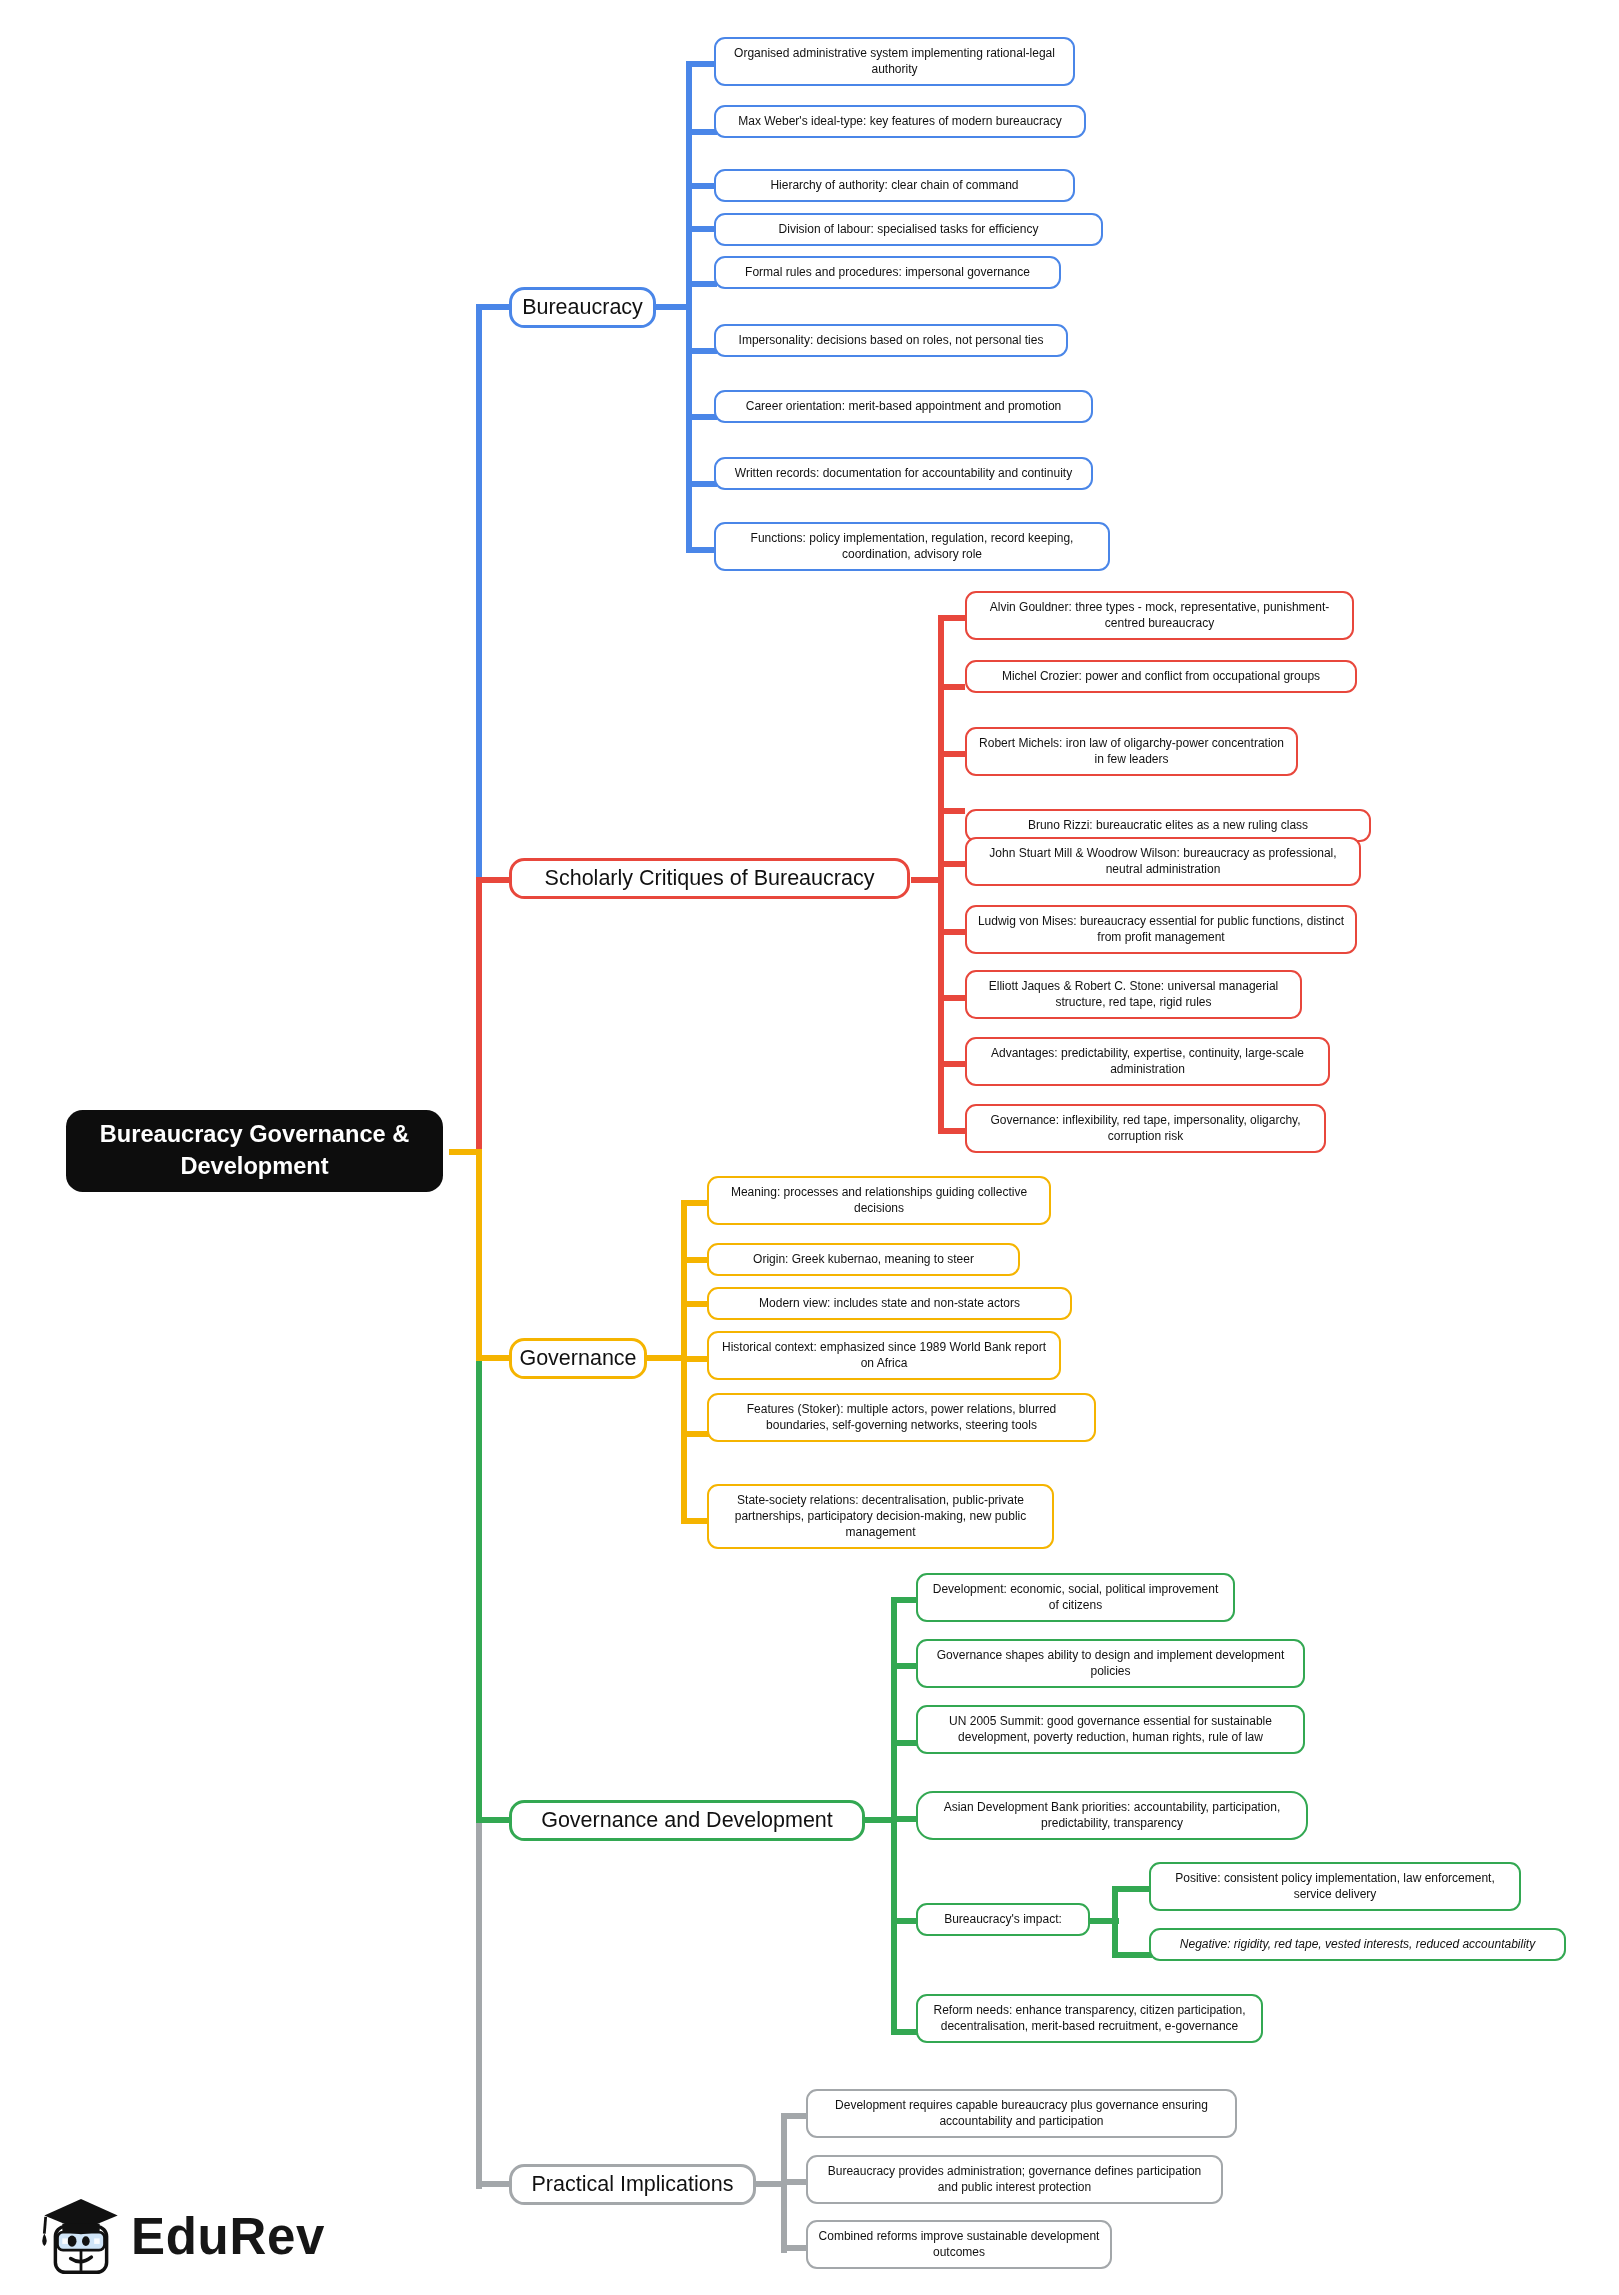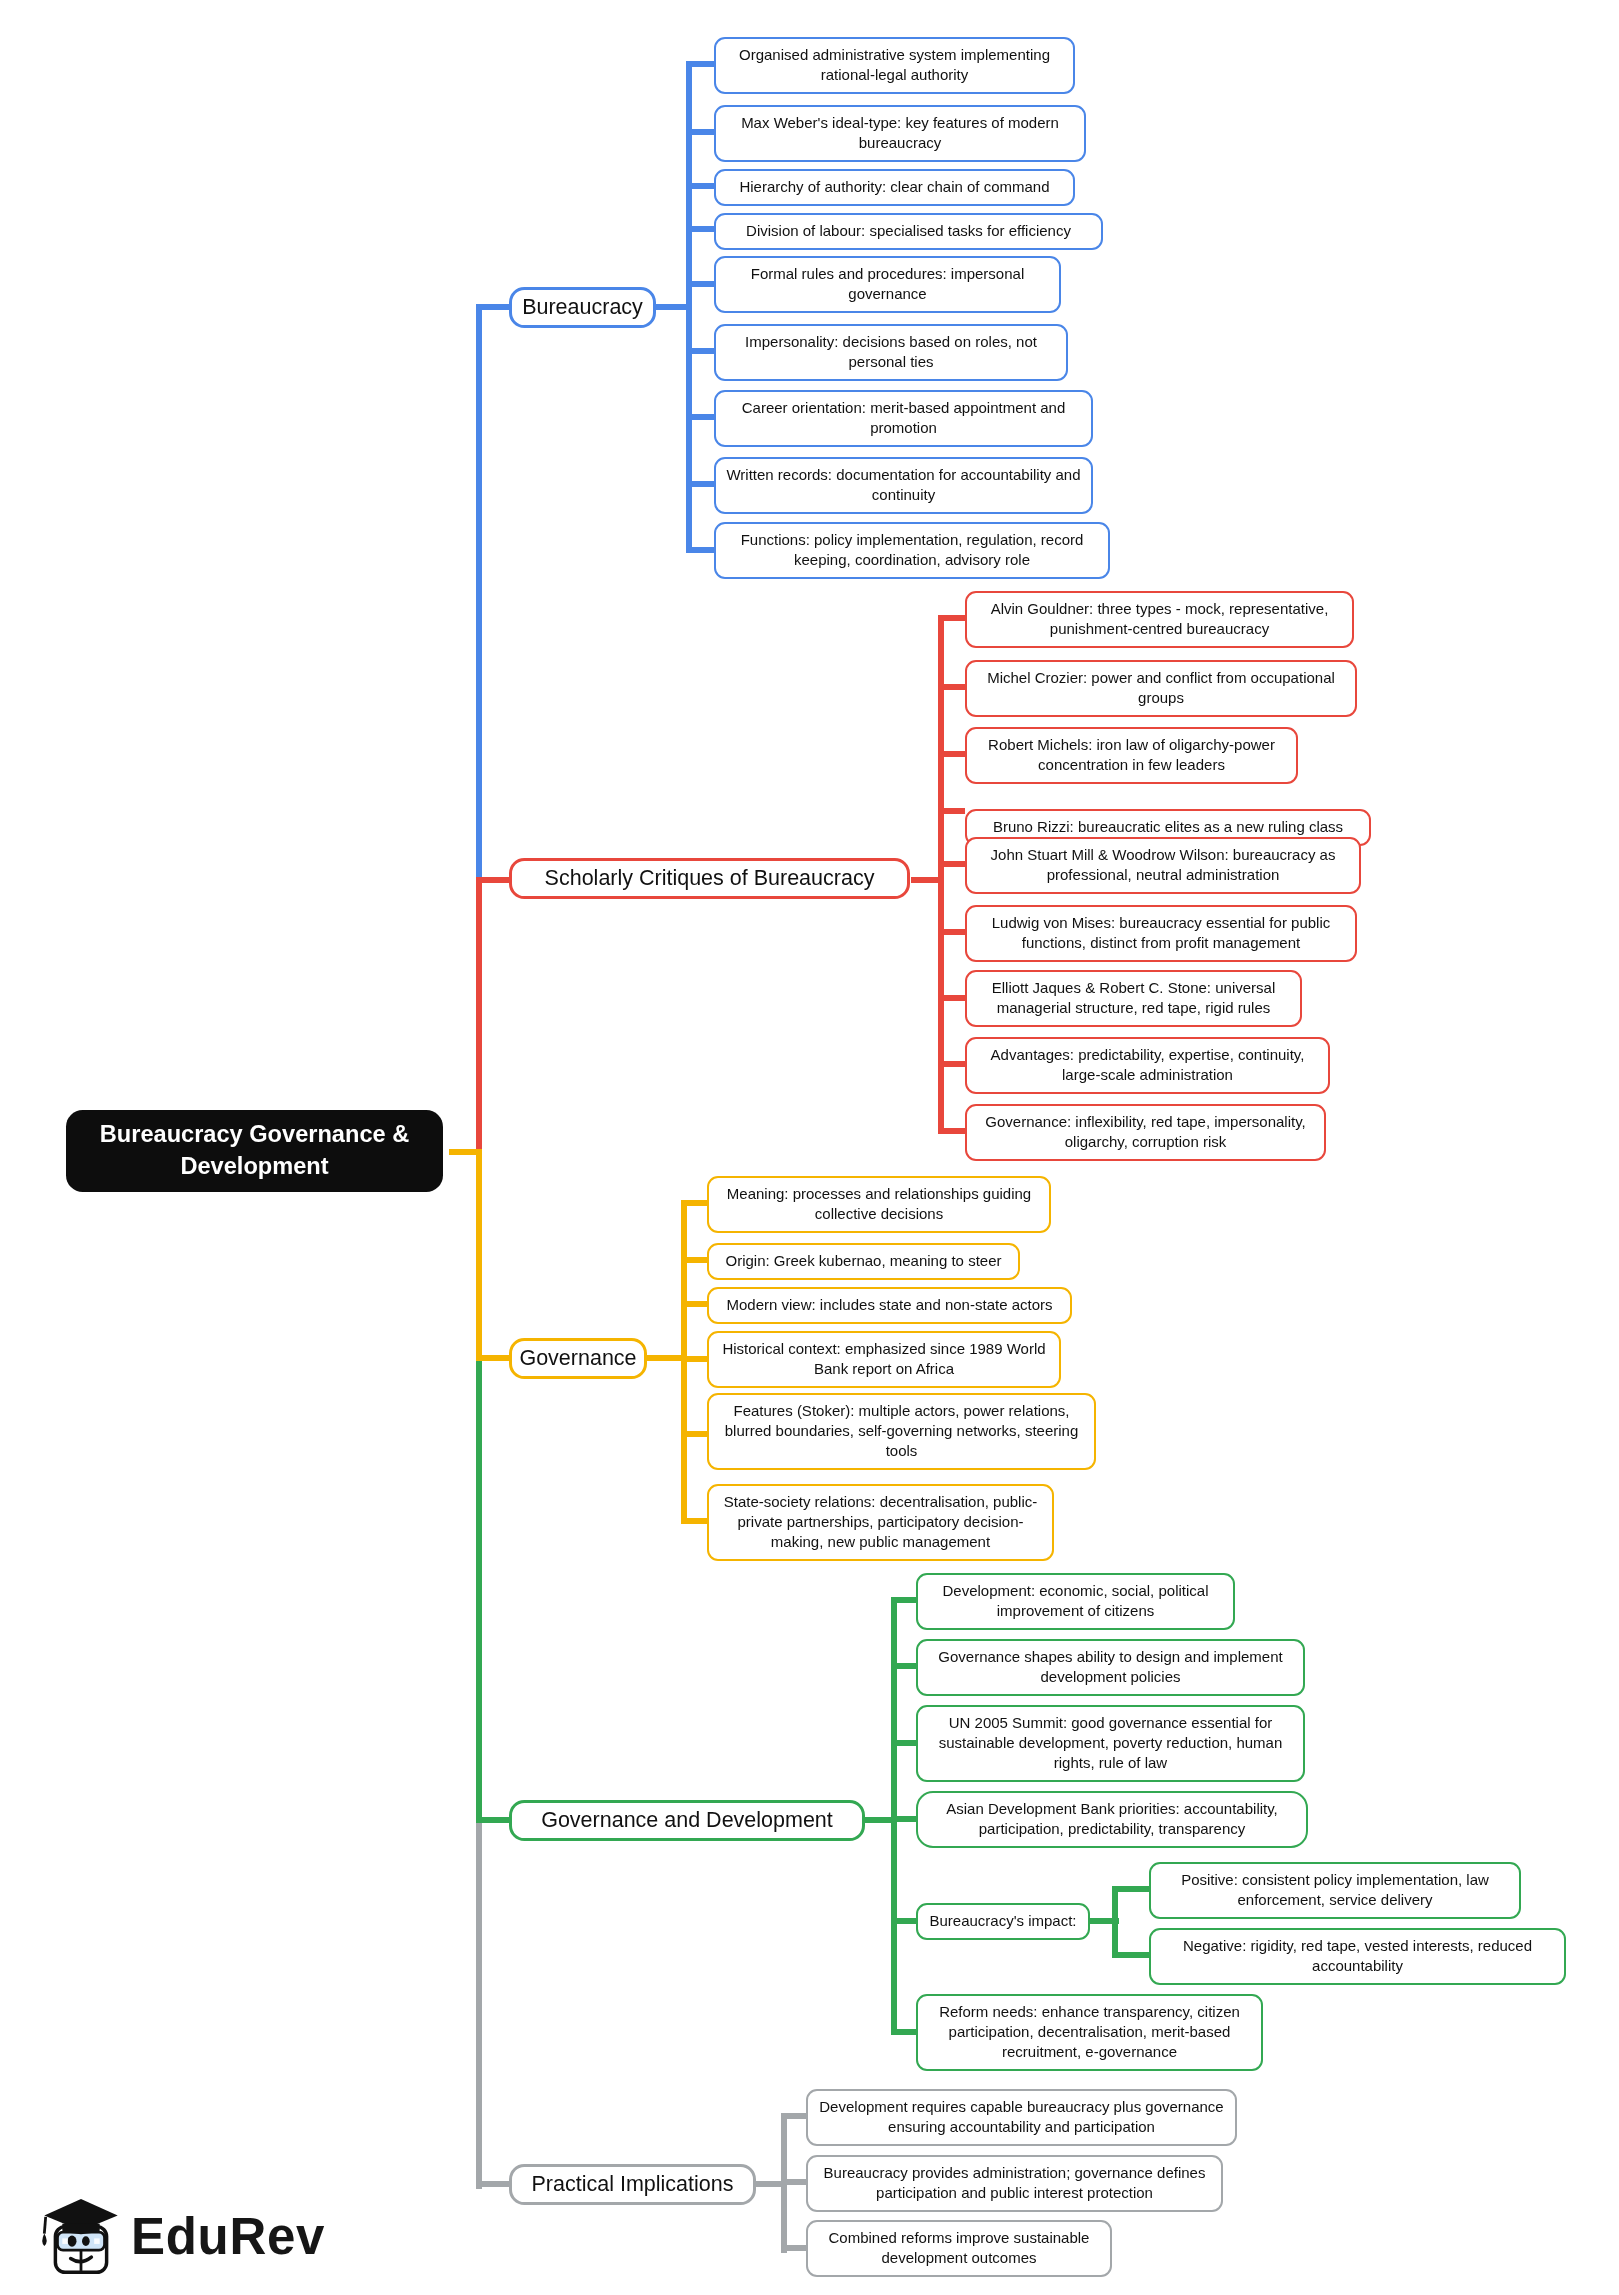--- a/index.html
+++ b/index.html
@@ -4,21 +4,21 @@
 <style>
   html,body{margin:0;padding:0;background:#ffffff;}
   #canvas{
     position:relative;width:1620px;height:2295px;background:#ffffff;overflow:hidden;
     font-family:"Liberation Sans", sans-serif;
   }
   .node{
     position:absolute;box-sizing:border-box;background:#ffffff;
     border:2.8px solid #000;border-radius:11px;
     display:flex;align-items:center;justify-content:center;text-align:center;
-    font-size:15px;line-height:1.34;color:#111;padding:6.3px 9px;
+    font-size:12px;line-height:1.34;color:#111;padding:6.3px 9px;
   }
   .blabel{
     position:absolute;box-sizing:border-box;background:#ffffff;
     border:3.5px solid #000;border-radius:15.3px;
     display:flex;align-items:center;justify-content:center;text-align:center;
     font-size:21.5px;color:#111;padding:4.9px 9.7px;min-height:40px;
   }
   .root{
     position:absolute;box-sizing:border-box;background:#0d0d0d;color:#ffffff;
     border-radius:16.7px;display:flex;align-items:center;justify-content:center;
@@ -141,21 +141,21 @@
   <div class="node bd-green" style="left:916px;top:1705px;width:389px;">UN 2005 Summit: good governance essential for sustainable development, poverty reduction, human rights, rule of law</div>
   <div class="node bd-green" style="left:916px;top:1791px;width:392px;border-radius:17px;">Asian Development Bank priorities: accountability, participation, predictability, transparency</div>
   <div class="node bd-green" style="left:916px;top:1903px;width:174px;">Bureaucracy's impact:</div>
   <div class="node bd-green" style="left:916px;top:1994px;width:347px;">Reform needs: enhance transparency, citizen participation, decentralisation, merit-based recruitment, e-governance</div>
 
   <div class="h c-green" style="left:1090px;top:1918px;width:28.5px;"></div>
   <div class="v c-green" style="left:1112px;top:1886px;height:72px;"></div>
   <div class="h c-green" style="left:1112px;top:1886px;width:40px;"></div>
   <div class="h c-green" style="left:1112px;top:1952px;width:40px;"></div>
   <div class="node bd-green" style="left:1149px;top:1862px;width:372px;">Positive: consistent policy implementation, law enforcement, service delivery</div>
-  <div class="node bd-green" style="left:1149px;top:1928px;width:417px;">Negative: rigidity, red tape, vested interests, reduced accountability</div>
+  <div class="node bd-green" style="left:1149px;top:1928px;width:417px;font-style:italic;">Negative: rigidity, red tape, vested interests, reduced accountability</div>
 
   <div class="v c-gray" style="left:781px;top:2113px;height:140px;"></div>
   <div class="h c-gray" style="left:781px;top:2113px;width:28px;"></div>
   <div class="h c-gray" style="left:781px;top:2179px;width:28px;"></div>
   <div class="h c-gray" style="left:781px;top:2245px;width:28px;"></div>
 
   <div class="node bd-gray" style="left:806px;top:2089px;width:431px;">Development requires capable bureaucracy plus governance ensuring accountability and participation</div>
   <div class="node bd-gray" style="left:806px;top:2155px;width:417px;">Bureaucracy provides administration; governance defines participation and public interest protection</div>
   <div class="node bd-gray" style="left:806px;top:2220px;width:306px;">Combined reforms improve sustainable development outcomes</div>
 

